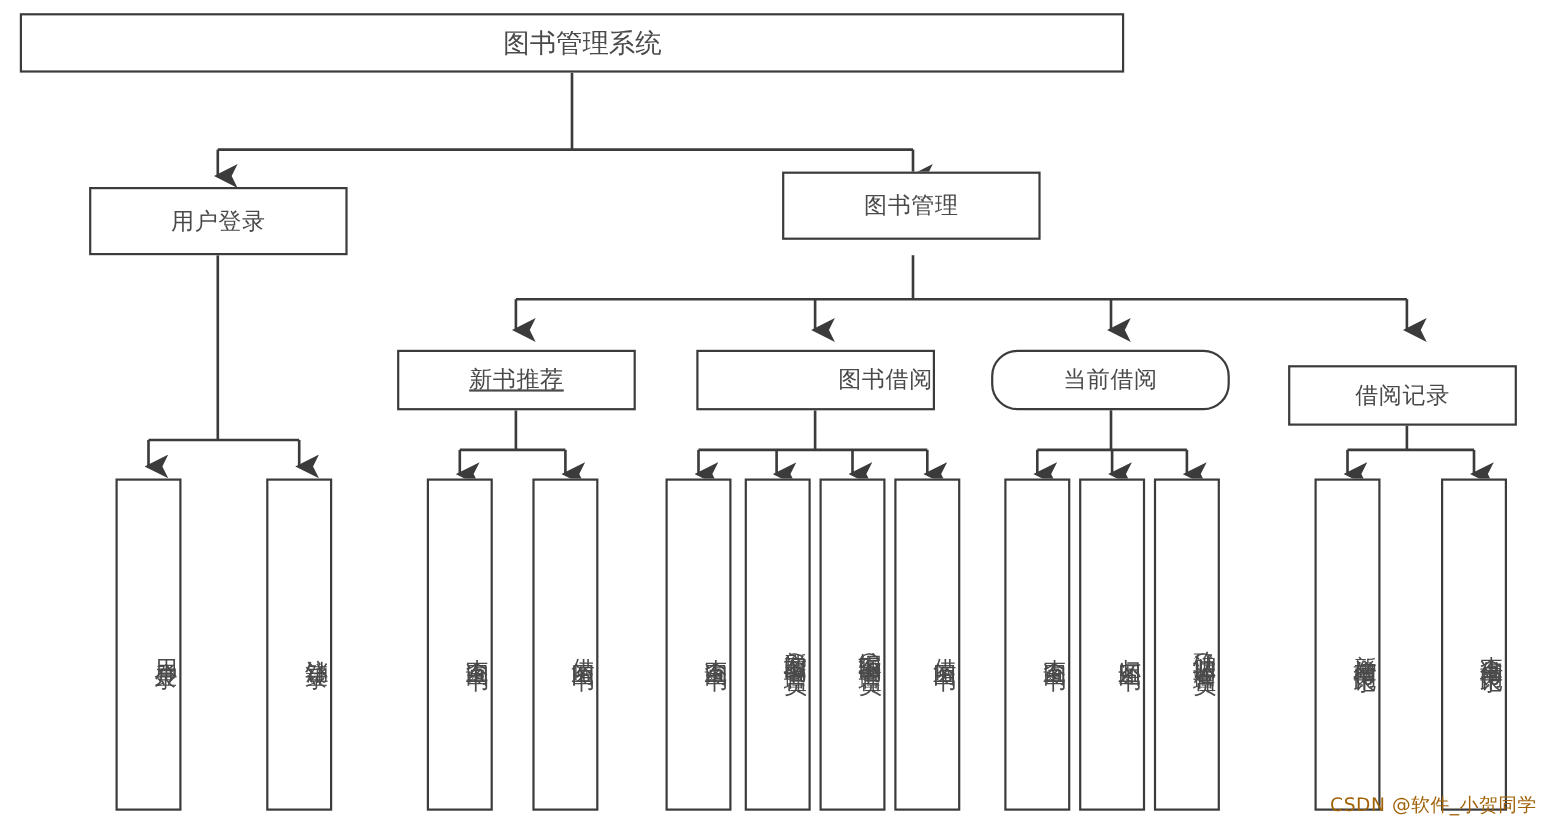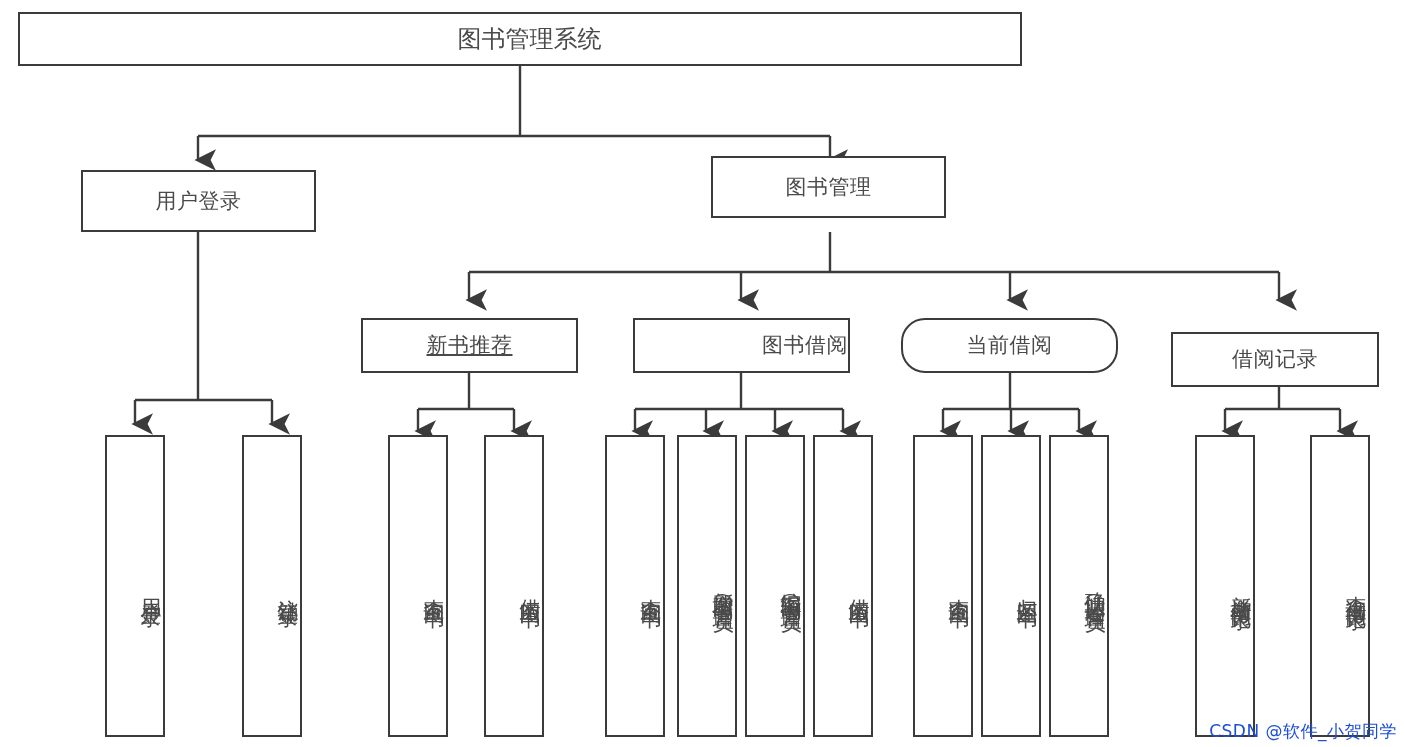--- a/index.html
+++ b/index.html
@@ -59,21 +59,21 @@
     text-orientation: upright;
     display: block;
     text-align: center;
     white-space: normal;
   }
   .watermark {
     position: absolute;
     right: 8px;
     bottom: 4px;
     font-size: 17px;
-    color: #1d4ed8;
+    color: #a16207;
     letter-spacing: 0.5px;
     white-space: nowrap;
   }
 </style>
 </head>
 <body>
 
 <div id="canvas">
 
   <svg class="wires" viewBox="0 0 1405 747">

